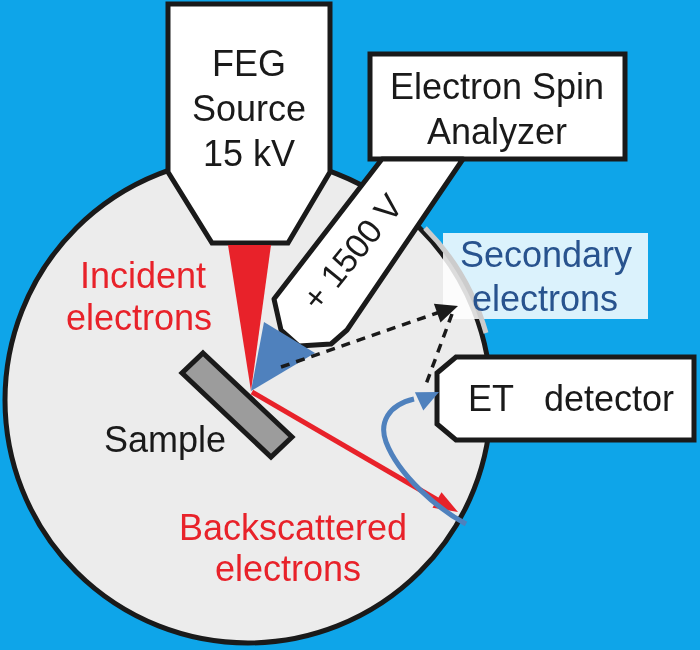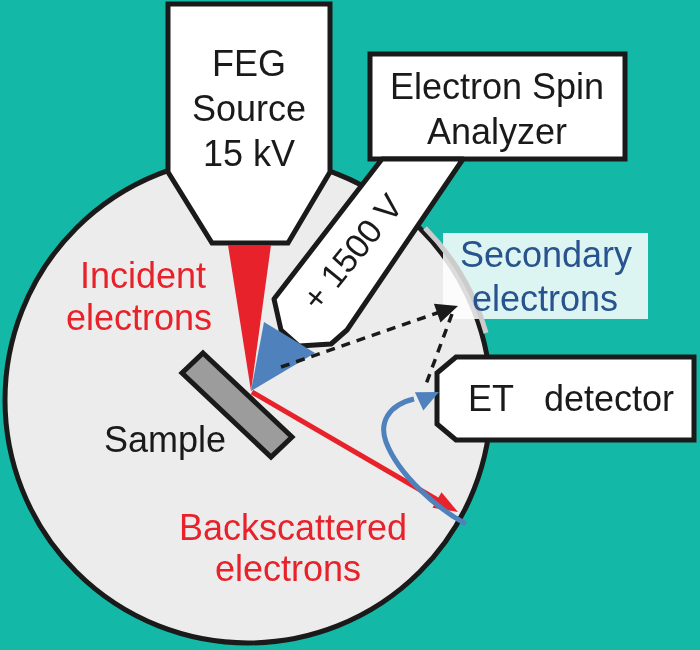--- a/index.html
+++ b/index.html
@@ -1,17 +1,17 @@
 <!DOCTYPE html>
 <html style="--red: #e8222a; --blue-arrow: #4f81bd; --blue-text: #28538e; --outline: #1a1a1a; --chamber-fill: #ececec; --sample-fill: #9c9c9c; --arc-gray: #cccccc;"><head>
 <meta charset="utf-8">
 <style>
   html,body { margin:0; padding:0; background:#ffffff; }
   .stage {
-    position:relative; width:700px; height:650px; background:#14b8a6;
+    position:relative; width:700px; height:650px; background:#0ea5e9;
     overflow:hidden; font-family:"Liberation Sans", sans-serif;
   }
   svg { display:block; }
   svg text {
     font-family:"Liberation Sans", sans-serif;
     font-size:36px;
     fill:#1a1a1a;
   }
   .t-red  { fill:var(--red); }
   .t-blue { fill:var(--blue-text); }

